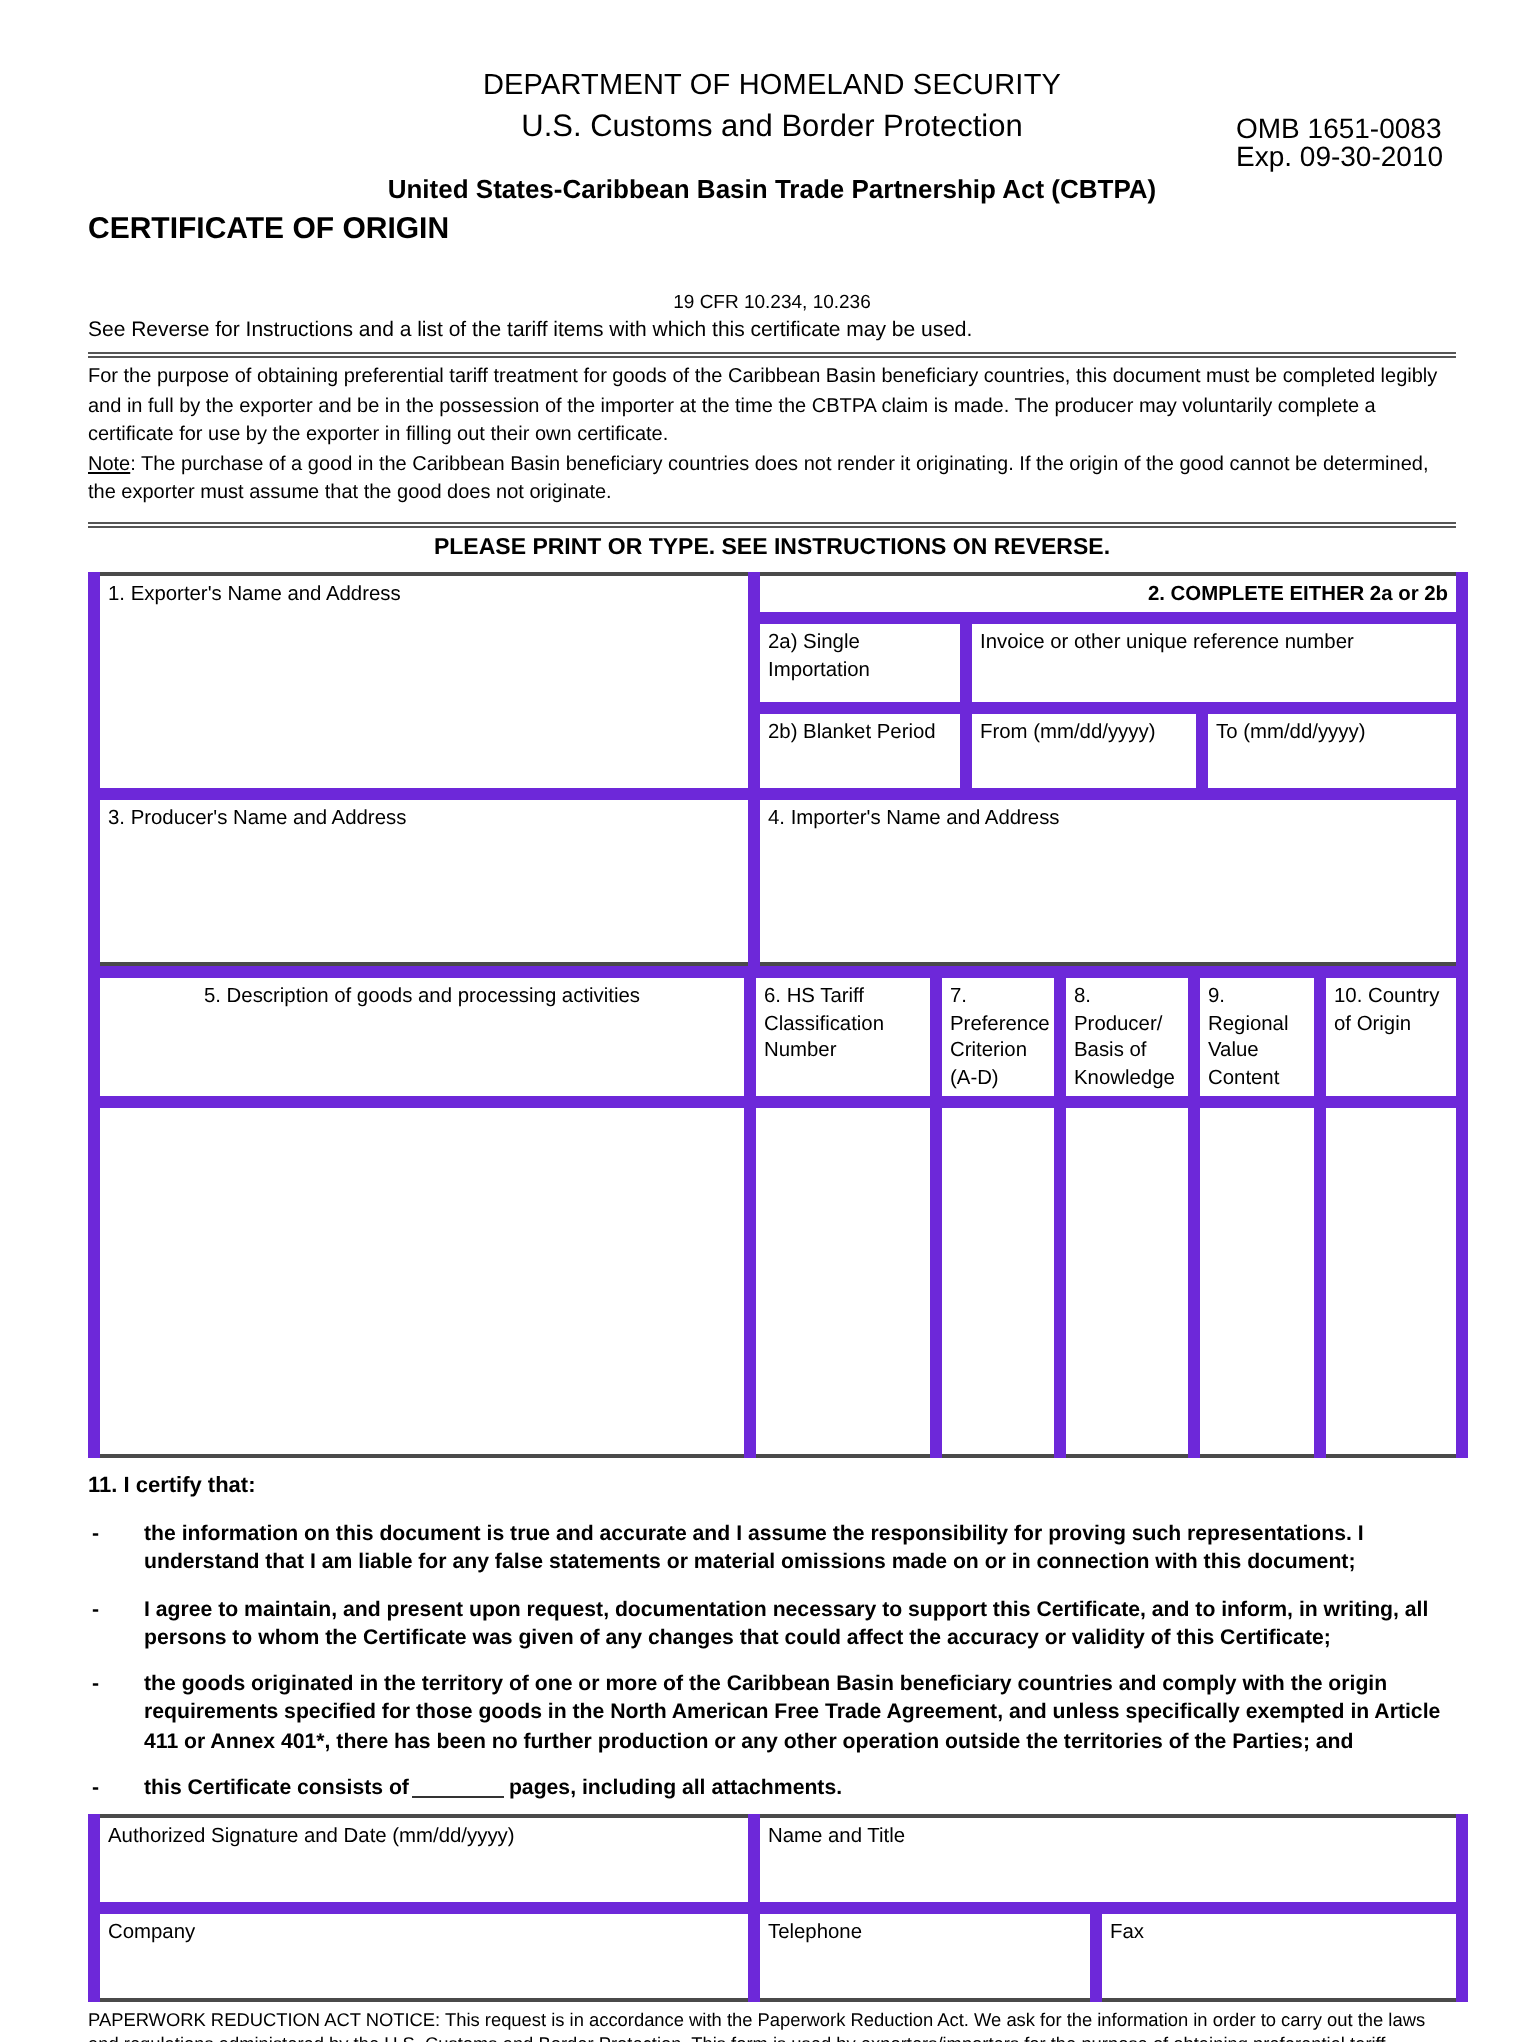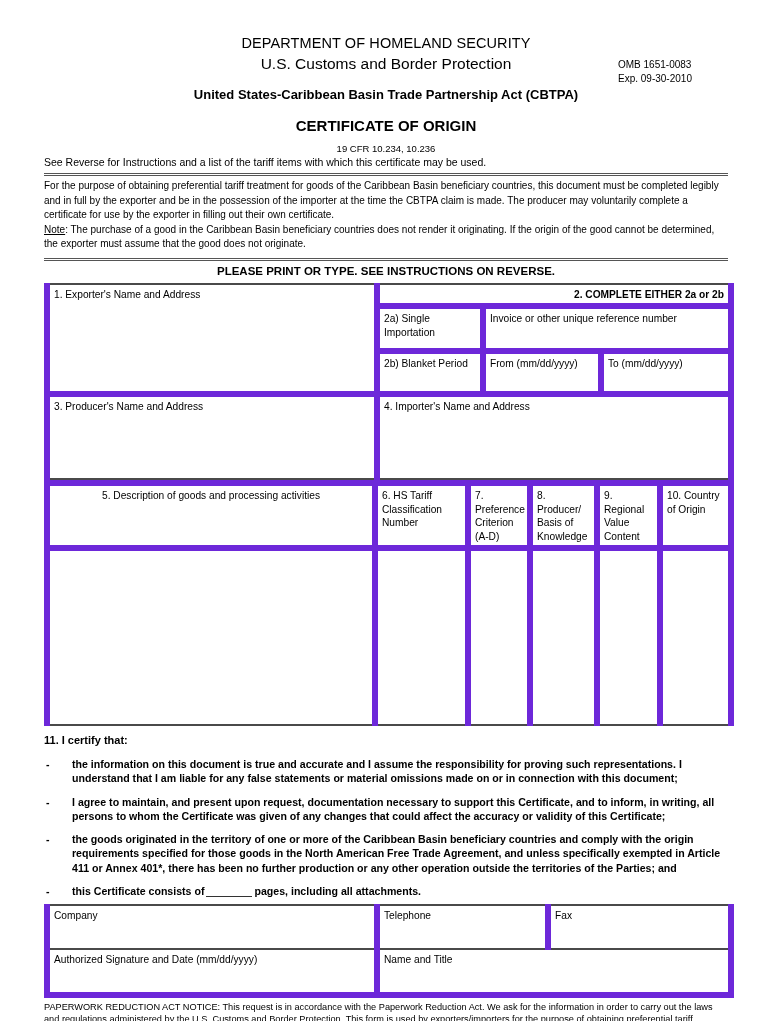--- a/index.html
+++ b/index.html
@@ -35,43 +35,42 @@
     line-height: 19px;
   }
   .agency-line2 {
     font-size: 15.5px;
     line-height: 21px;
   }
   .omb-box {
     position: absolute;
     right: 0px;
     top: 58px;
-    font-size: 10px;
+    font-size: 14px;
     line-height: 13.5px;
     text-align: left;
     width: 110px;
   }
   .act-title {
     text-align: center;
     font-size: 13px;
     font-weight: bold;
     margin-top: 12px;
     line-height: 18px;
   }
   .coo-title {
-    text-align: center;
     font-size: 15px;
     font-weight: bold;
     line-height: 20px;
-    margin-top: 12px;
+    margin-top: 1px;
   }
   .cfr-line {
     text-align: center;
     font-size: 9.5px;
-    margin-top: 6px;
+    margin-top: 20px;
     line-height: 13px;
   }
 
   
   .see-reverse {
     font-size: 10.5px;
     line-height: 15px;
   }
   .dbl-rule {
     border-top: 1px solid #555;
@@ -297,36 +296,36 @@
   </ul>
 
   <table class="frm" style="margin-top:6px">
     <colgroup>
       <col style="width:330px">
         <col style="width:171px">
         <col style="width:183px">
     </colgroup>
     <tbody>
       <tr>
+        <td colspan="1" class="thick-top" style="height:37px">
+          <span>Authorized Signature and Date (mm/dd/yyyy)</span>
+        </td>
+        <td colspan="2" class="thick-top">
+          <span>Name and Title</span>
+        </td>
+      </tr>
+      <tr>
         <td class="thick-top thick-bot" style="height:37px">
           <span>Company</span>
         </td>
         <td class="thick-top thick-bot">
           <span>Telephone</span>
         </td>
         <td class="thick-top thick-bot">
           <span>Fax</span>
         </td>
       </tr>
-      <tr>
-        <td colspan="1" class="thick-top" style="height:37px">
-          <span>Authorized Signature and Date (mm/dd/yyyy)</span>
-        </td>
-        <td colspan="2" class="thick-top">
-          <span>Name and Title</span>
-        </td>
-      </tr>
     </tbody>
   </table>
 
   <div class="notice">PAPERWORK REDUCTION ACT NOTICE: This request is in accordance with the Paperwork Reduction Act.  We ask for the information in order to carry out the laws and regulations administered by the U.S. Customs and Border Protection.  This form is used by exporters/importers for the  purpose of obtaining preferential tariff treatment for goods of the Caribbean Basin beneficiary countries.  It is mandatory. The estimated average burden associated with this collection of information is 15 minutes per responds depending on individual circumstances. Comments concerning the accuracy of this burden estimate and suggestions for reducing this burden should be directed to U.S. Customs and Border Protection, Asset Management, Washington, DC 20229, and to the Office of Management and Budget, Paperwork Reduction Project (1651-0083), Washington, DC 20503.</div>
 
 </div>
 
 </body></html>

